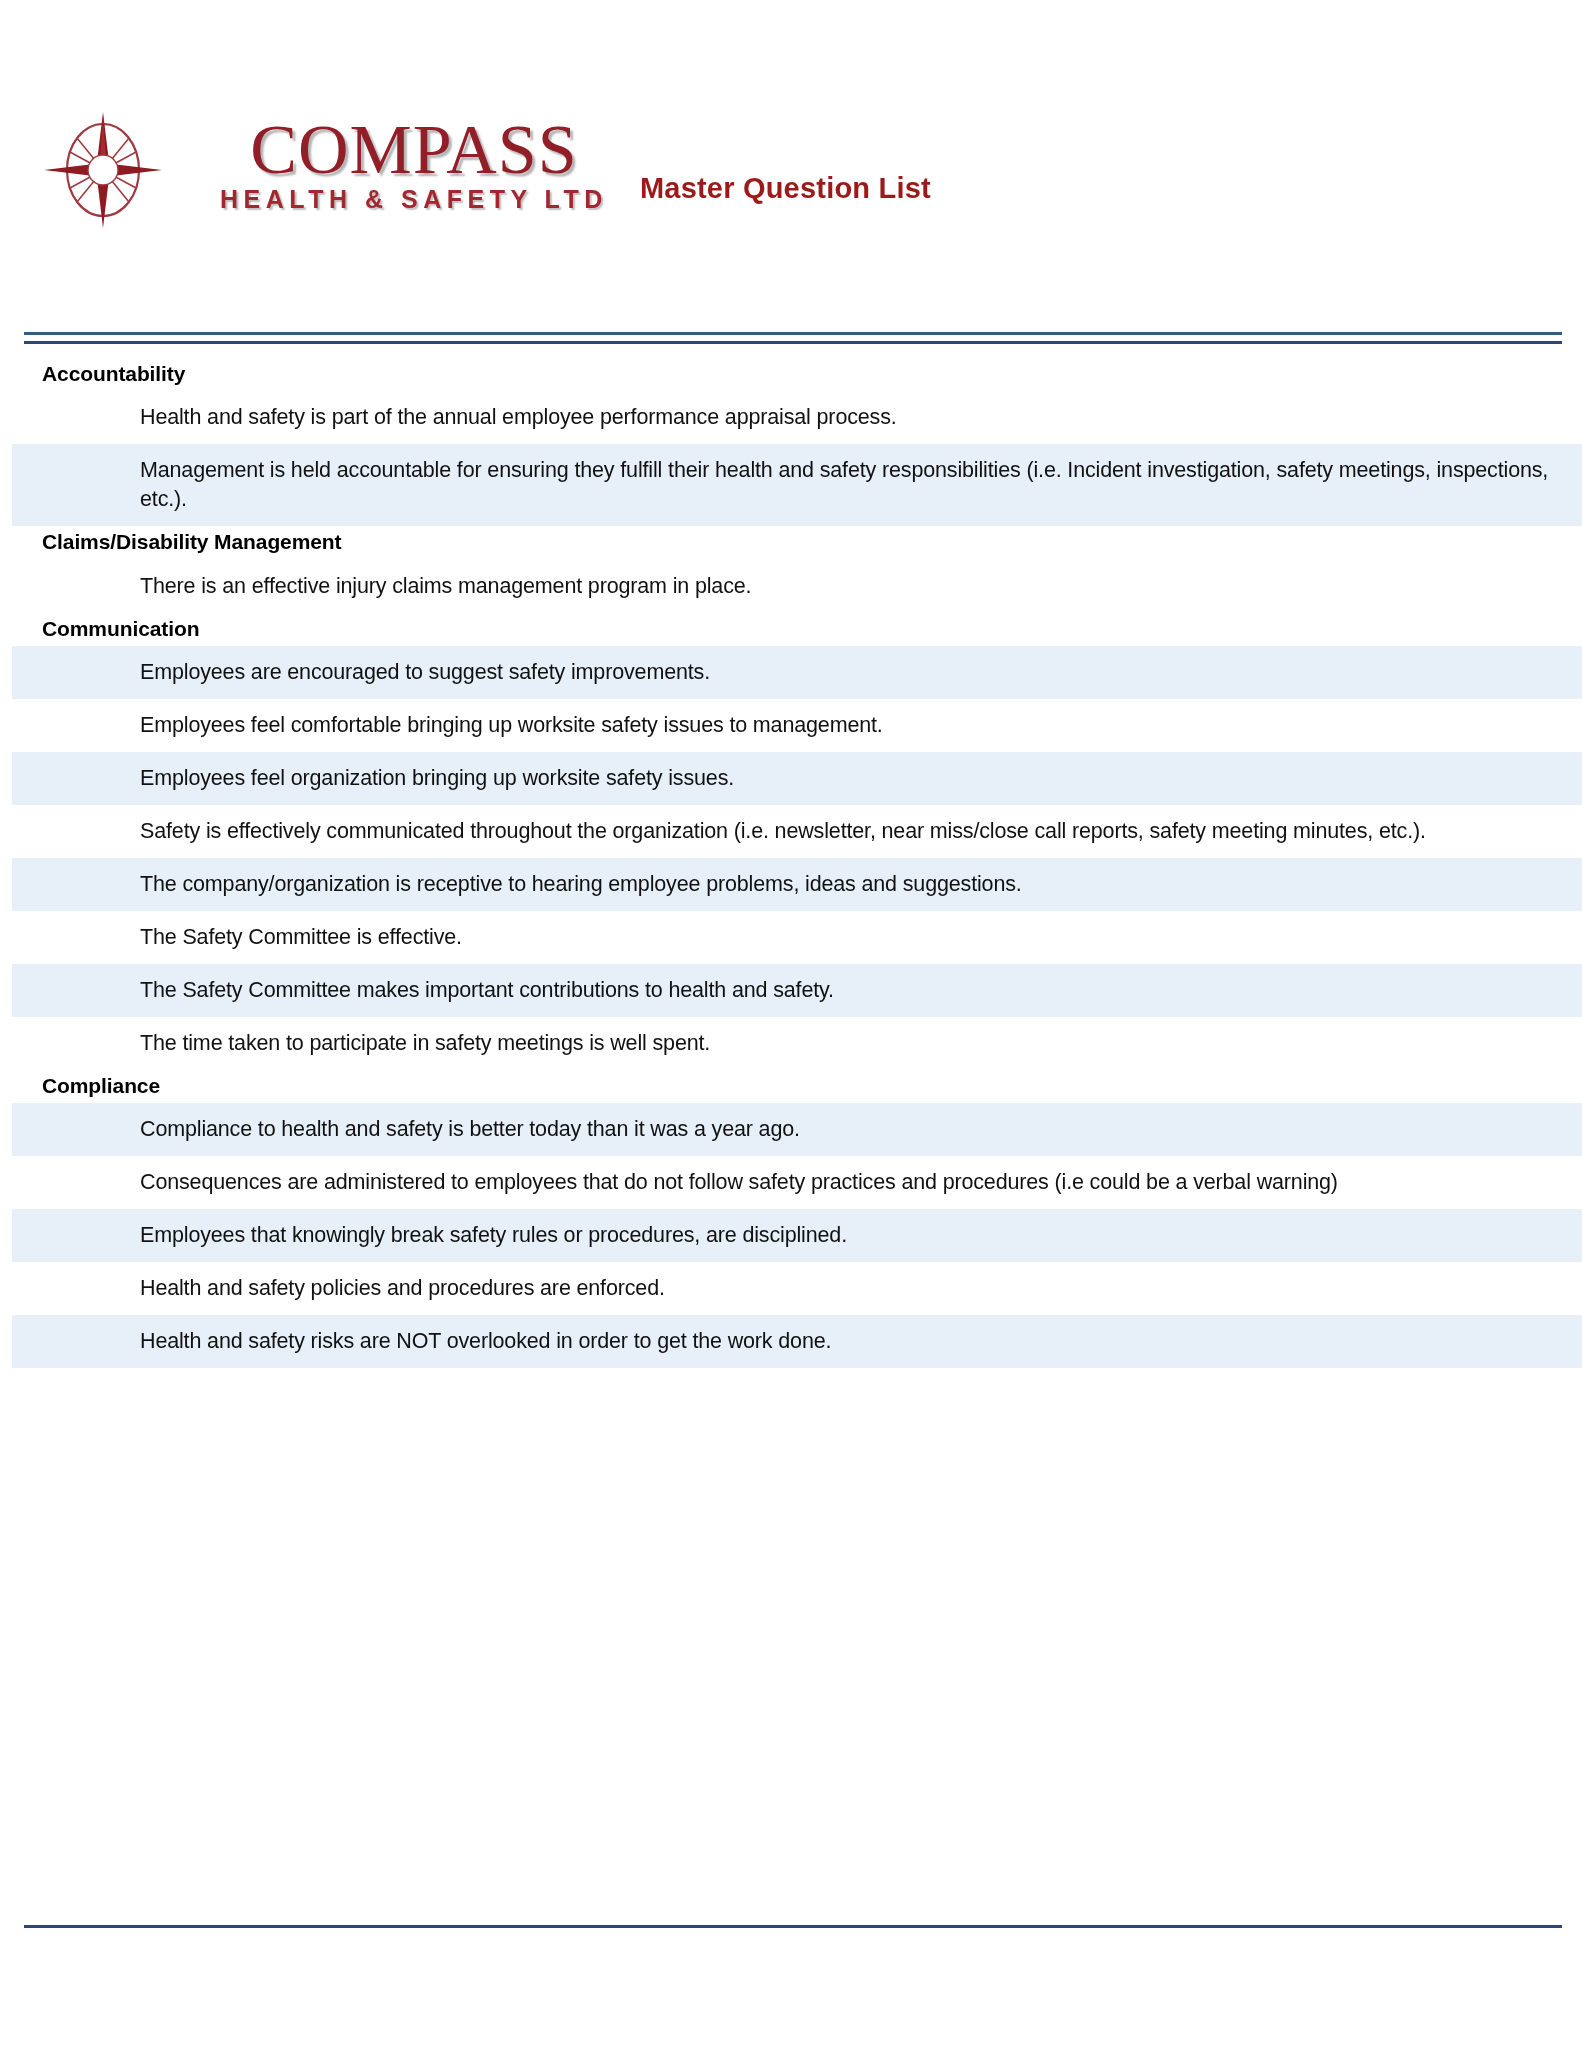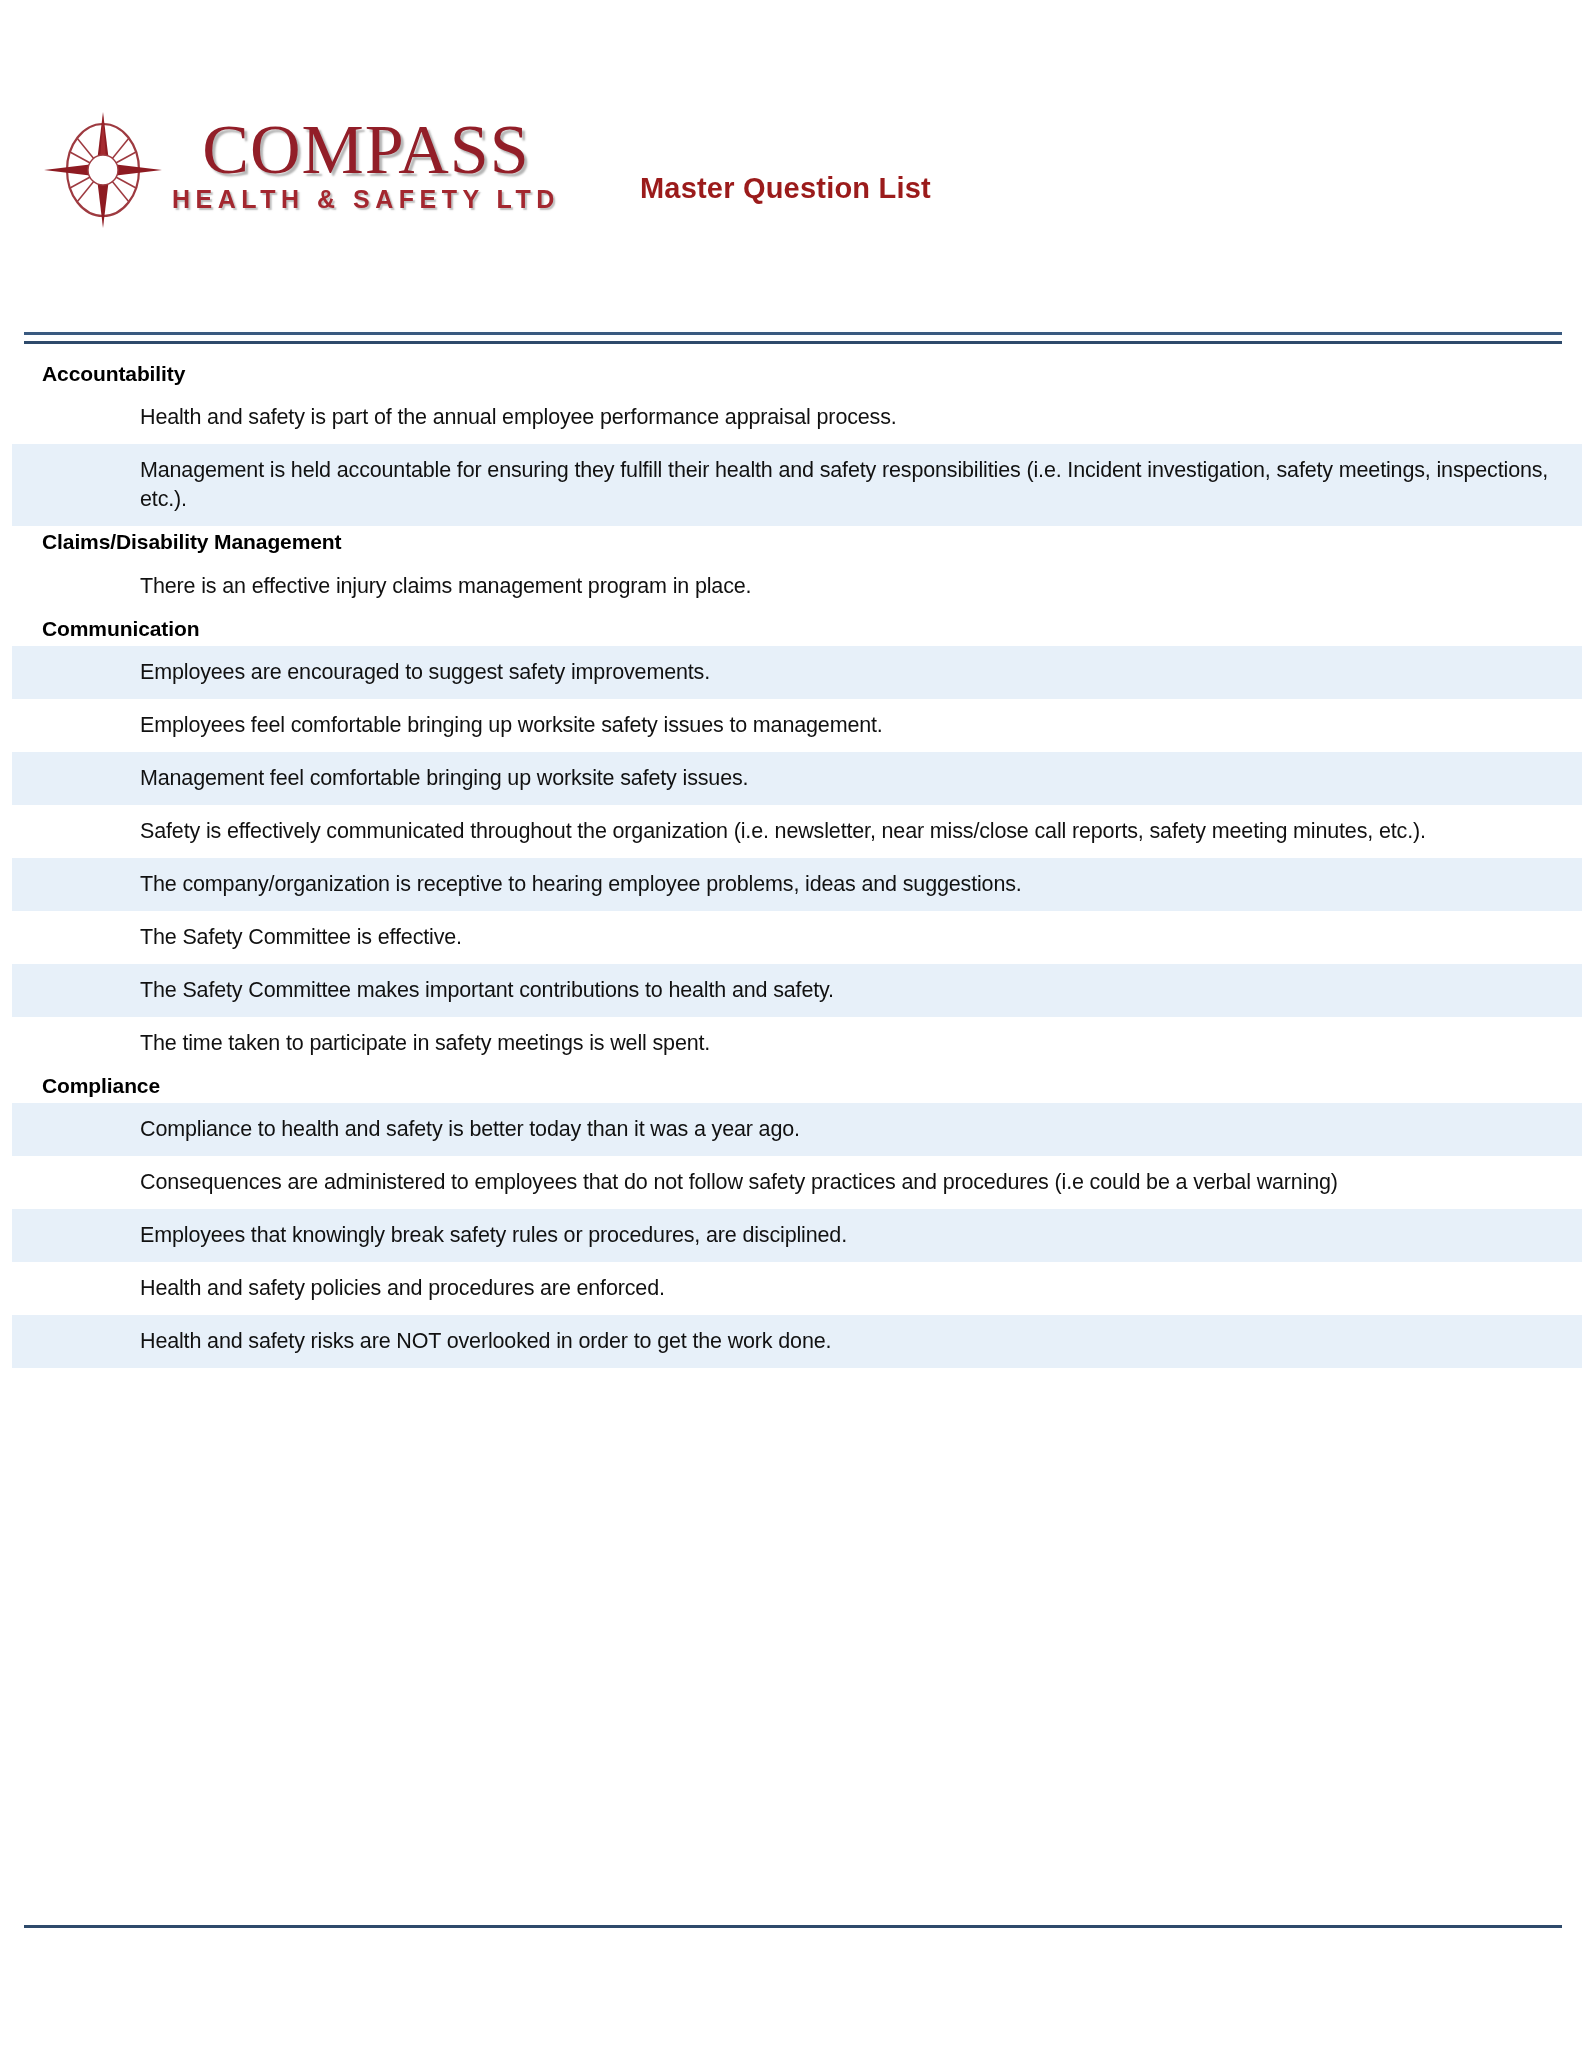--- a/index.html
+++ b/index.html
@@ -48,20 +48,21 @@
     height: 120px;
     flex: 0 0 auto;
     margin-right: 8px;
   }
 
   .wordmark {
     display: flex;
     flex-direction: column;
     align-items: center;
     padding-top: 6px;
+    margin-left: 48px;
   }
 
   .wordmark-main {
     font-family: "Liberation Serif", serif;
     font-size: 70px;
     line-height: 0.96;
     font-weight: 400;
     letter-spacing: 1px;
     color: #921E28;
     text-shadow: 3px 3px 2px rgba(120,120,120,0.55);
@@ -193,21 +194,21 @@
 
   <div class="content" id="content-root">
       <div class="section-title">Accountability</div>
       <div class="qrow plain">Health and safety is part of the annual employee performance appraisal process.</div>
       <div class="qrow shade">Management is held accountable for ensuring they fulfill their health and safety responsibilities (i.e. Incident investigation, safety meetings, inspections, etc.).</div>
       <div class="section-title">Claims/Disability Management</div>
       <div class="qrow plain">There is an effective injury claims management program in place.</div>
       <div class="section-title">Communication</div>
       <div class="qrow shade">Employees are encouraged to suggest safety improvements.</div>
       <div class="qrow plain">Employees feel comfortable bringing up worksite safety issues to management.</div>
-      <div class="qrow shade">Management feel comfortable bringing up worksite safety issues.</div>
+      <div class="qrow shade">Employees feel organization bringing up worksite safety issues.</div>
       <div class="qrow plain">Safety is effectively communicated throughout the organization (i.e. newsletter, near miss/close call reports, safety meeting minutes, etc.).</div>
       <div class="qrow shade">The company/organization is receptive to hearing employee problems, ideas and suggestions.</div>
       <div class="qrow plain">The Safety Committee is effective.</div>
       <div class="qrow shade">The Safety Committee makes important contributions to health and safety.</div>
       <div class="qrow plain">The time taken to participate in safety meetings is well spent.</div>
       <div class="section-title">Compliance</div>
       <div class="qrow shade">Compliance to health and safety is better today than it was a year ago.</div>
       <div class="qrow plain">Consequences are administered to employees that do not follow safety practices and procedures (i.e could be a verbal warning)</div>
       <div class="qrow shade">Employees that knowingly break safety rules or procedures, are disciplined.</div>
       <div class="qrow plain">Health and safety policies and procedures are enforced.</div>

